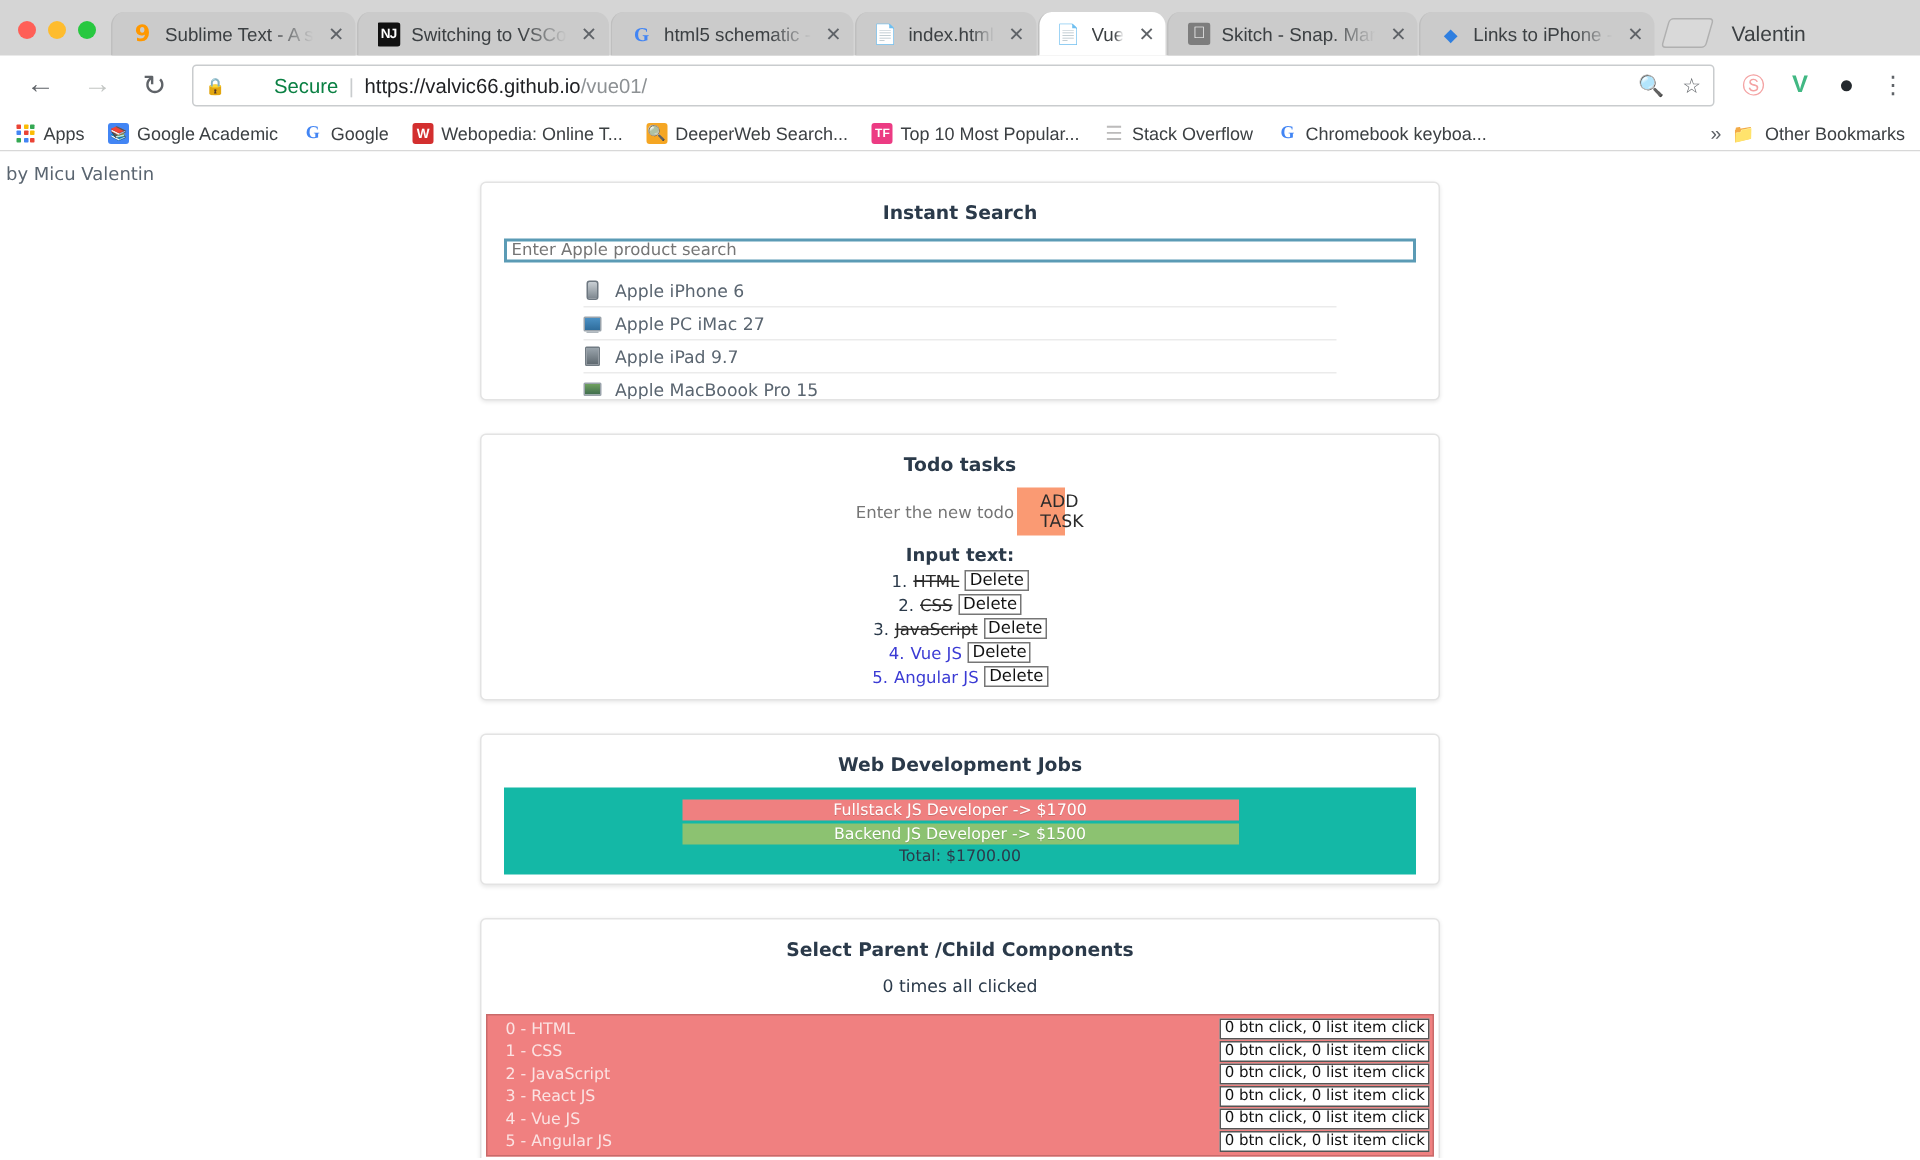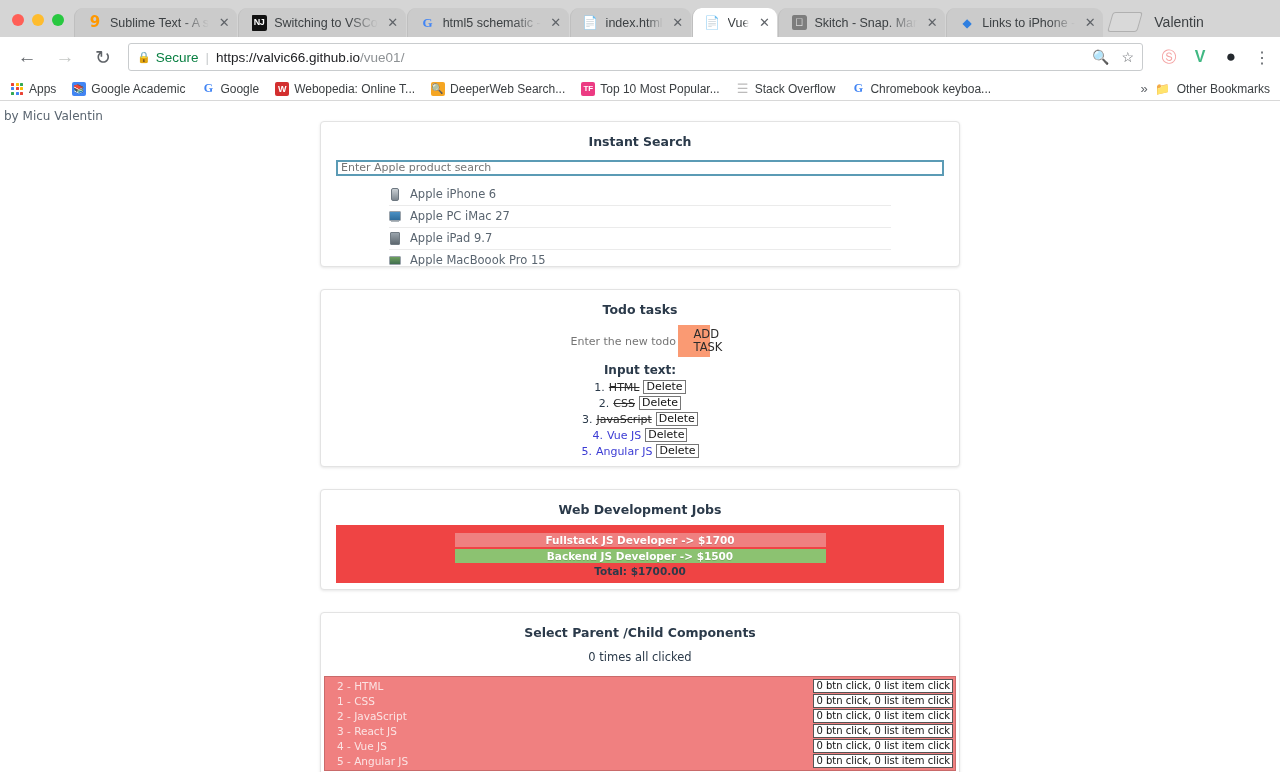--- a/index.html
+++ b/index.html
@@ -98,21 +98,21 @@
   }
   .navbtn.disabled { color: #c4c7c5; }
   .omnibox {
     flex: 1; height: 28px; margin: 0 8px 0 6px;
     border: 1px solid #c9ccce; border-radius: 3px;
     display: flex; align-items: center; padding: 0 8px;
     font-size: 13.5px;
     background: #fff;
   }
   .lock { color: #0a8043; font-size: 11px; margin-right: 5px; }
-  .secure-txt { color: #0a8043; margin-right: 7px; }
+  .secure-txt { color: #0a8043; margin-right: 7px; margin-left: 27px; }
   .omni-sep { color: #c9ccce; margin-right: 7px; }
   .url-strong { color: #202124; }
   .url-dim { color: #8d9194; }
   .omni-right { margin-left: auto; display:flex; align-items:center; gap:12px; color:#5f6368; font-size:14px; }
   .ext-icons { display:flex; align-items:center; gap: 11px; padding-left: 8px; }
   .ext { width: 20px; height: 20px; display:flex;align-items:center;justify-content:center; font-size:15px; }
   .ext.block { color: #f4a3a3; }
   .ext.vue { color: #41b883; font-weight: bold; font-size: 16px; }
   .ext.gh { color: #24292e; font-size: 17px; }
   .ext.menu { color:#5f6368; font-size: 16px; letter-spacing:0; }
@@ -251,24 +251,23 @@
   .todo-item.link .todo-num, .todo-item.link .todo-text { color: #3b3bd4; }
   .todo-num { }
   .delete-btn {
     border: 1px solid #767676; background: #fff; color: #111;
     font-size: 11px; line-height: 12px; padding: 0 2px;
     font-family: "DejaVu Sans", sans-serif; cursor: pointer;
   }
 
   
   .jobs-chart {
-    background: #ef4444;
+    background: #14b8a6;
     margin: 0 15px;
     padding: 8px 0 6px 0;
-    font-weight: bold;
   }
   .job-bar {
     height: 14px;
     margin: 0 auto 2px auto;
     display: flex; align-items: center; justify-content: center;
     color: #fff; font-size: 10.5px;
     font-family: "DejaVu Sans", sans-serif;
     text-shadow: 0 1px 0 rgba(0,0,0,0.15);
   }
   .job-total {
@@ -536,21 +535,21 @@
           </div>
           <div class="job-total">Total: $1700.00</div>
         </div>
       </div>
 
       <div class="card">
         <div class="card-title">Select Parent /Child Components</div>
         <div class="clicked-count">0 times all clicked</div>
         <div class="pc-panel">
           <div class="pc-row">
-            <span class="pc-label">2 - HTML</span>
+            <span class="pc-label">0 - HTML</span>
             <button class="pc-btn">0 btn click, 0 list item click</button>
           </div>
           <div class="pc-row">
             <span class="pc-label">1 - CSS</span>
             <button class="pc-btn">0 btn click, 0 list item click</button>
           </div>
           <div class="pc-row">
             <span class="pc-label">2 - JavaScript</span>
             <button class="pc-btn">0 btn click, 0 list item click</button>
           </div>

